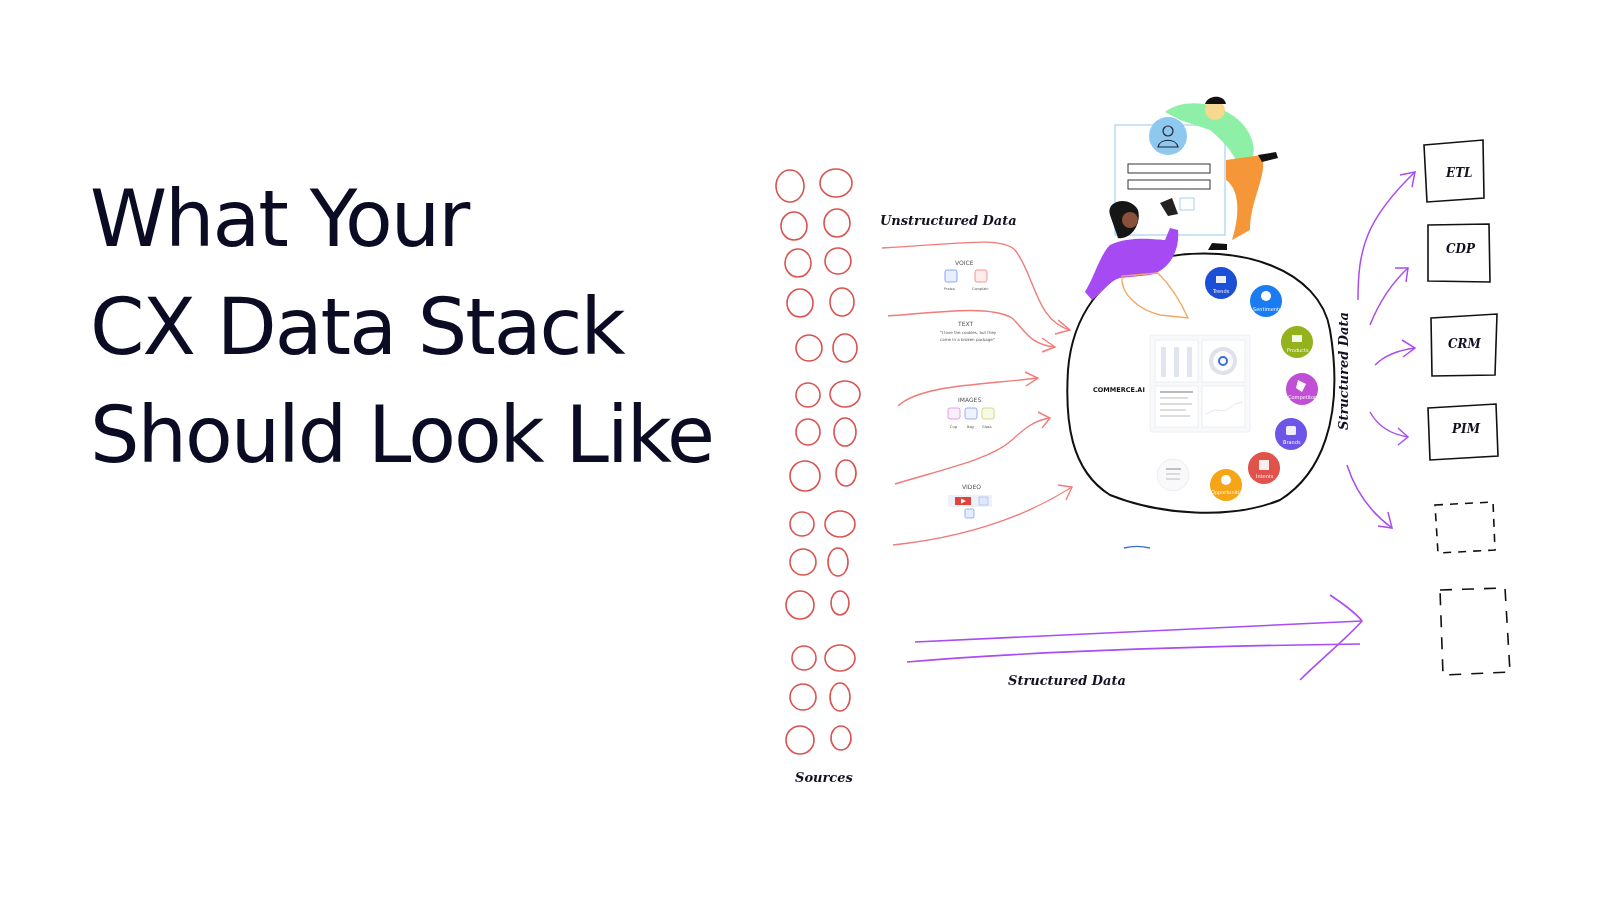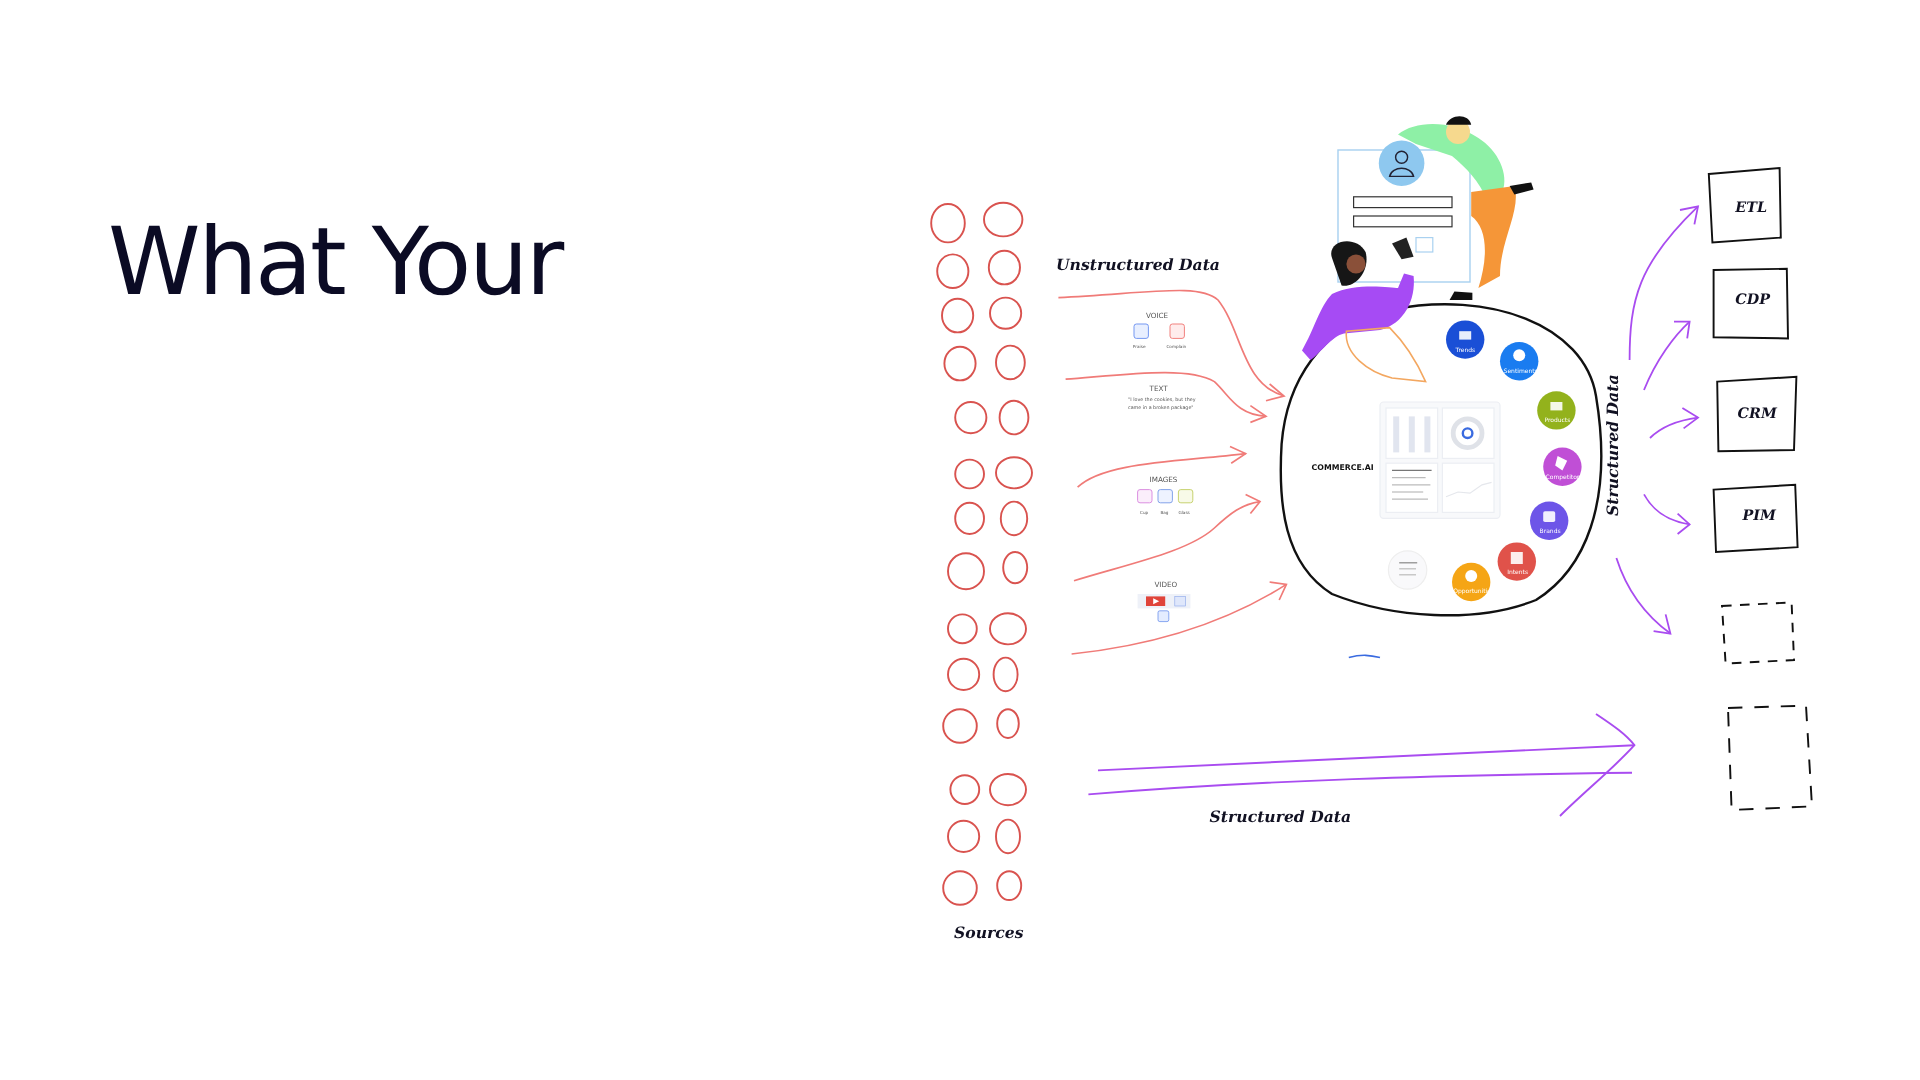--- a/index.html
+++ b/index.html
@@ -9,20 +9,22 @@
   svg.diagram { position: absolute; left: 0; top: 0; width: 1600px; height: 900px; }
   .hand { font-family: "DejaVu Serif", serif; font-style: italic; font-weight: bold; fill: #111122; }
   .tiny { font-family: "DejaVu Sans", sans-serif; fill: #555; }
   .bubble-label { font-family: "DejaVu Sans", sans-serif; fill: #ffffff; font-size: 5px; }
 </style>
 </head>
 <body>
 
 <h1 class="title">
   <span>What Your</span>
+  <span>CX Data Stack</span>
+  <span>Should Look Like</span>
 </h1>
 
 <svg class="diagram" viewBox="0 0 1600 900" xmlns="http://www.w3.org/2000/svg">
 
   <g fill="none" stroke="#d9534f" stroke-width="1.6">
     <ellipse cx="790" cy="186" rx="14" ry="16"></ellipse>
       <ellipse cx="836" cy="183" rx="16" ry="14"></ellipse>
     <ellipse cx="794" cy="226" rx="13" ry="14"></ellipse>
       <ellipse cx="837" cy="223" rx="13" ry="14"></ellipse>
     <ellipse cx="798" cy="263" rx="13" ry="14"></ellipse>

